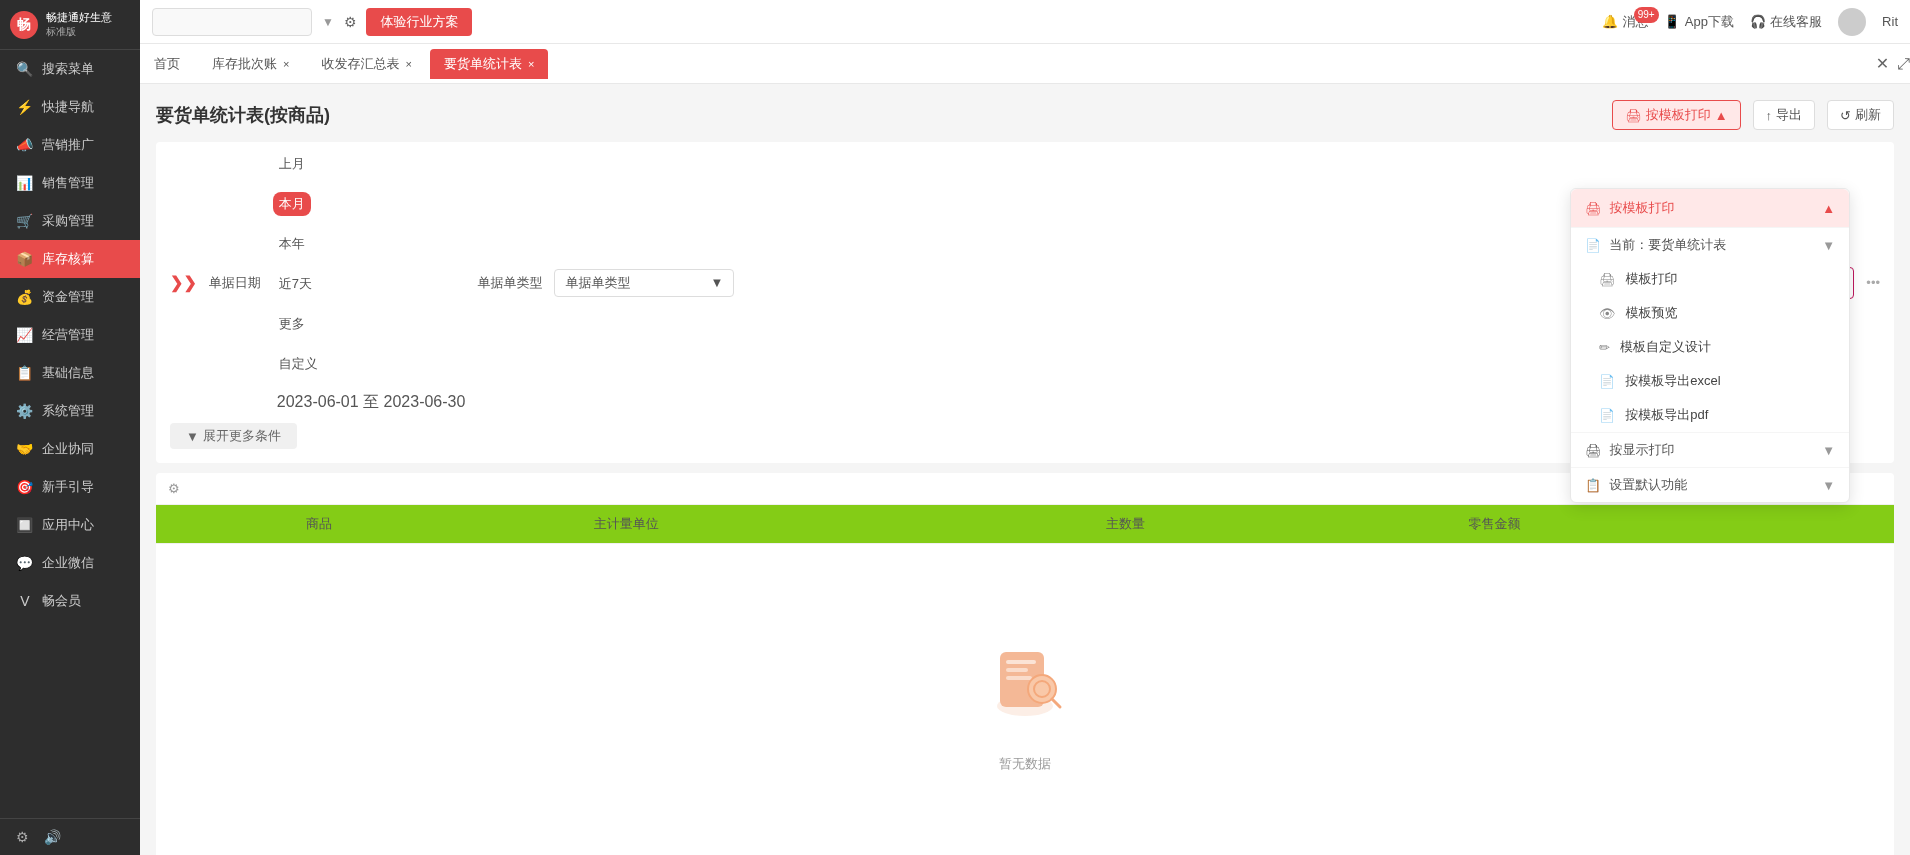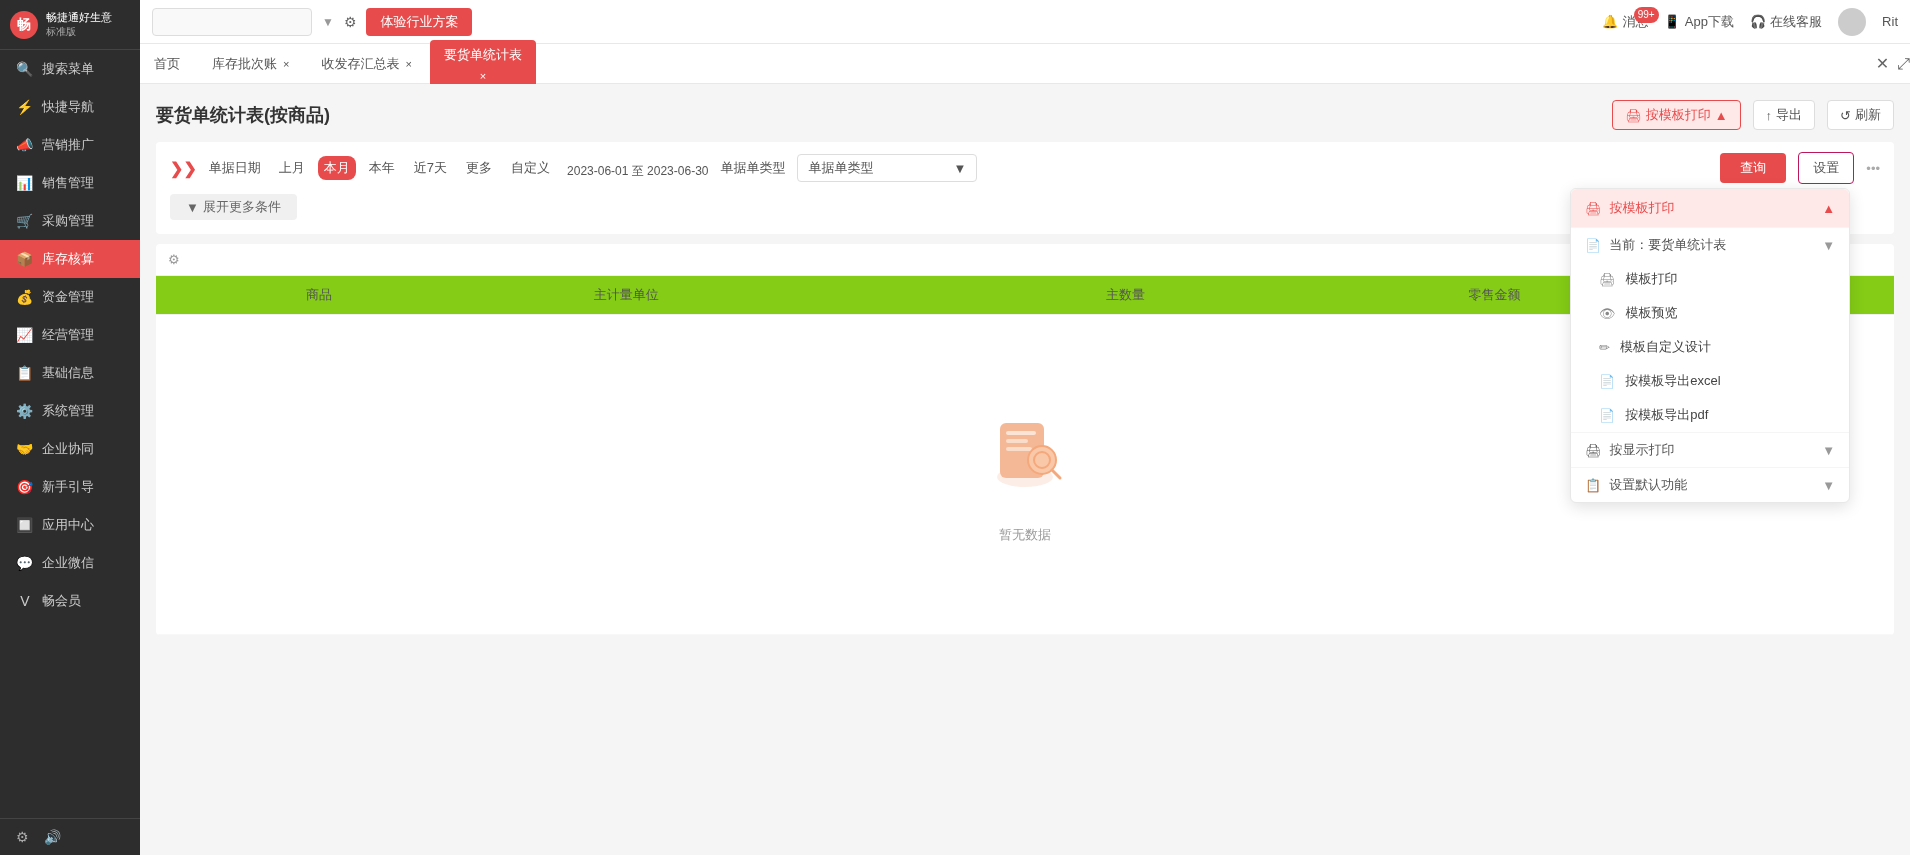--- a/index.html
+++ b/index.html
@@ -126,21 +126,21 @@
     }
     .tab {
       padding: 6px 14px;
       border-radius: 4px 4px 0 0;
       cursor: pointer;
       font-size: 13px;
       color: #555;
       display: flex; align-items: center; gap: 6px;
       white-space: nowrap;
     }
-    .tab.active { background: #e84b4b; color: #fff; flex-direction: column; }
+    .tab.active { background: #e84b4b; color: #fff; }
     .tab-close { font-size: 11px; cursor: pointer; }
     .tab-spacer { flex: 1; }
     .tab-window-btns { display: flex; gap: 8px; align-items: center; }
     .tab-window-btn { cursor: pointer; color: #666; font-size: 16px; }
 
     
     .content {
       flex: 1;
       background: #f5f5f5;
       overflow: auto;
@@ -221,29 +221,29 @@
       border-radius: 4px;
       padding: 4px 16px;
     }
     .filter-red-arrow {
       color: #e84b4b;
       font-size: 16px;
       cursor: pointer;
       font-weight: bold;
     }
     .filter-label { color: #555; font-size: 13px; white-space: nowrap; }
-    .date-group { display: flex; align-items: flex-end; gap: 7px; }
+    .date-group { display: flex; align-items: flex-start; gap: 16px; flex-direction: column; }
     .date-btn {
       border: none; background: none;
       color: #555; cursor: pointer; font-size: 13px;
       padding: 3px 6px;
       border-radius: 3px;
     }
     .date-btn.active { background: #e84b4b; color: #fff; border-radius: 8px; }
-    .date-range { color: #555; font-size: 12px; margin-left: 4px; }
+    .date-range { color: #555; font-size: 16px; margin-left: 4px; }
     .filter-type-select {
       display: flex; align-items: center; gap: 6px;
       border: 1px solid #ddd;
       border-radius: 4px;
       padding: 4px 10px;
       background: #fff;
       cursor: pointer;
       min-width: 180px;
       color: #555;
       font-size: 13px;

